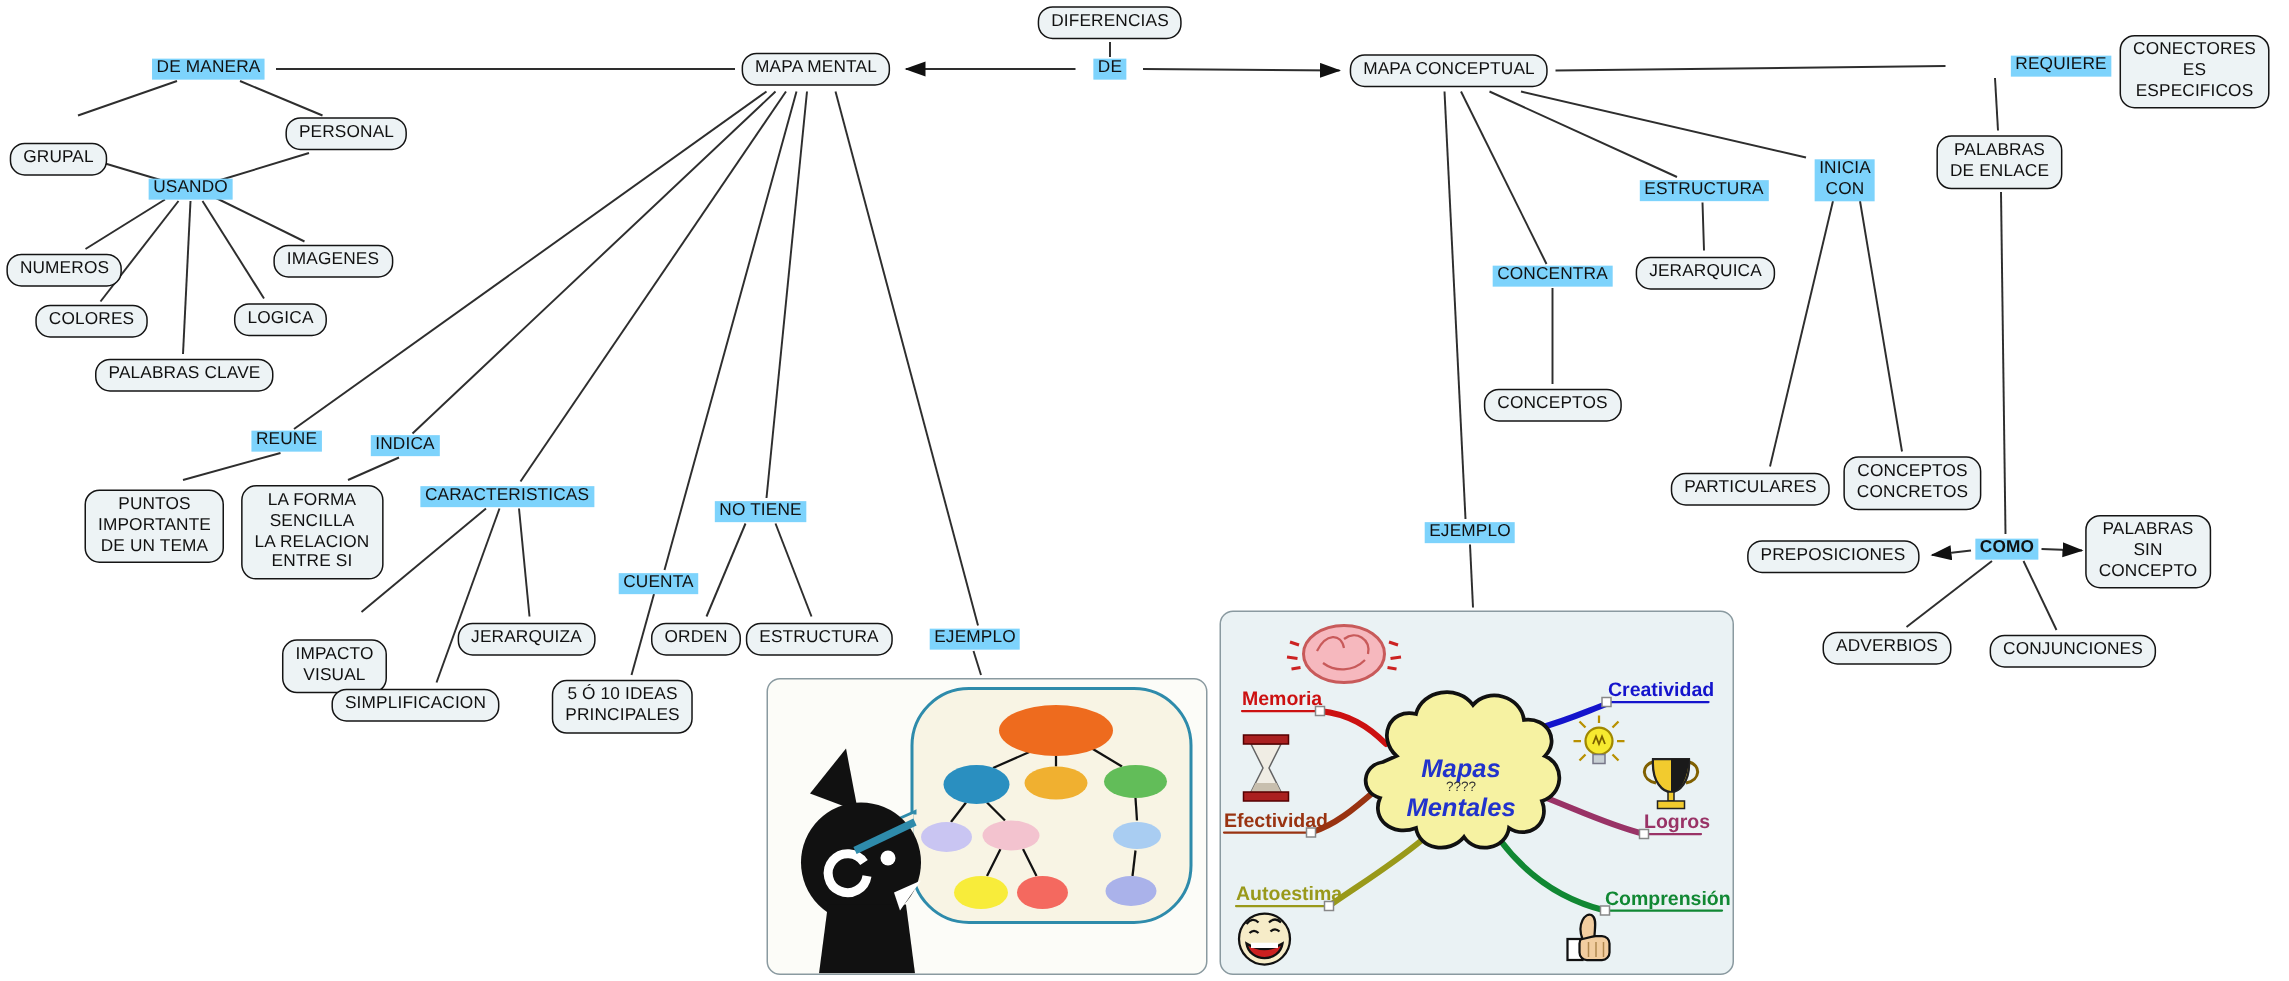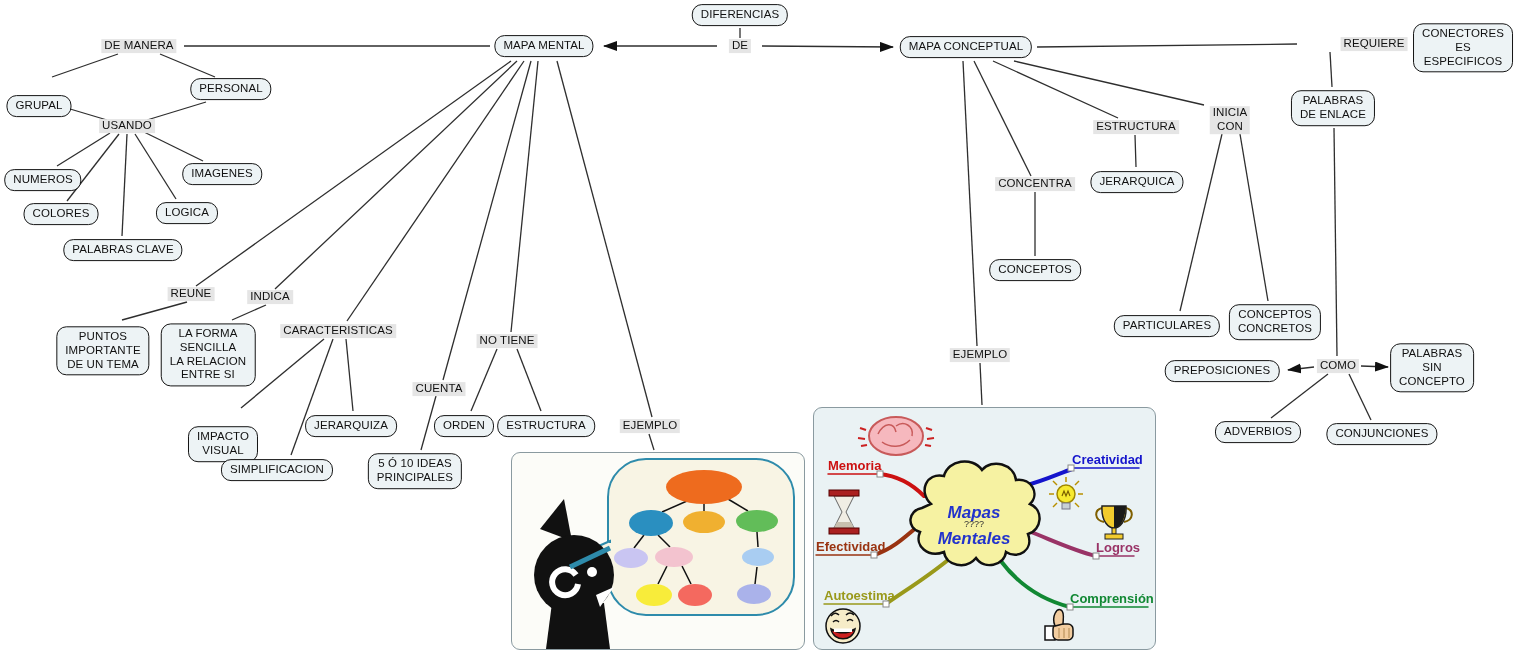--- a/index.html
+++ b/index.html
@@ -2,21 +2,21 @@
 <html><head>
 <meta charset="utf-8">
 <style>
   html,body{margin:0;padding:0;background:#fff;}
   #canvas{position:relative;width:1526px;height:654px;background:#ffffff;
           font-family:"Liberation Sans",sans-serif;overflow:hidden;}
   #edges{position:absolute;left:0;top:0;}
   .node{position:absolute;transform:translate(-50%,-50%);font-size:11.5px;color:#111;
         text-align:center;white-space:pre-line;line-height:1.2;letter-spacing:.1px;z-index:3;}
   .node.box{background:#edf3f5;border:1.4px solid #141414;border-radius:10px;padding:3px 8px;}
-  .node.phrase{background:#e5e5e5;padding:0 3px;}
+  .node.phrase{background:#7dd3fc;padding:0 3px;}
   .exampleimg{position:absolute;border:1.4px solid #8a9aa0;border-radius:9px;overflow:hidden;z-index:2;}
   #example-left{left:511px;top:452px;width:292px;height:196px;background:#fcfcf8;}
   #example-right{left:813px;top:407px;width:341px;height:241px;background:#eaf2f4;}
   svg{display:block;}
 </style>
 </head>
 <body>
 
 <div id="canvas">
 
@@ -118,21 +118,21 @@
 CON</div>
       <div class="node box" style="left: 1167px; top: 326px;">PARTICULARES</div>
       <div class="node box" style="left: 1275px; top: 322px;">CONCEPTOS
 CONCRETOS</div>
       <div class="node phrase" style="left: 980px; top: 355px;">EJEMPLO</div>
       <div class="node phrase" style="left: 1330px; top: 44px; margin-left: 44px;">REQUIERE</div>
       <div class="node box" style="left: 1463px; top: 48px;">CONECTORES ES
 ESPECIFICOS</div>
       <div class="node box" style="left: 1333px; top: 108px;">PALABRAS
 DE ENLACE</div>
-      <div class="node phrase" style="left: 1338px; top: 366px;">COMO</div>
+      <div class="node phrase" style="left: 1338px; top: 366px; font-weight: bold;">COMO</div>
       <div class="node box" style="left: 1222px; top: 371px;">PREPOSICIONES</div>
       <div class="node box" style="left: 1432px; top: 368px;">PALABRAS
 SIN
 CONCEPTO</div>
       <div class="node box" style="left: 1258px; top: 432px;">ADVERBIOS</div>
       <div class="node box" style="left: 1382px; top: 434px;">CONJUNCIONES</div>
     </div>
 
   <div id="example-left" class="exampleimg">
     <svg width="292" height="196" viewBox="0 0 292 196">

